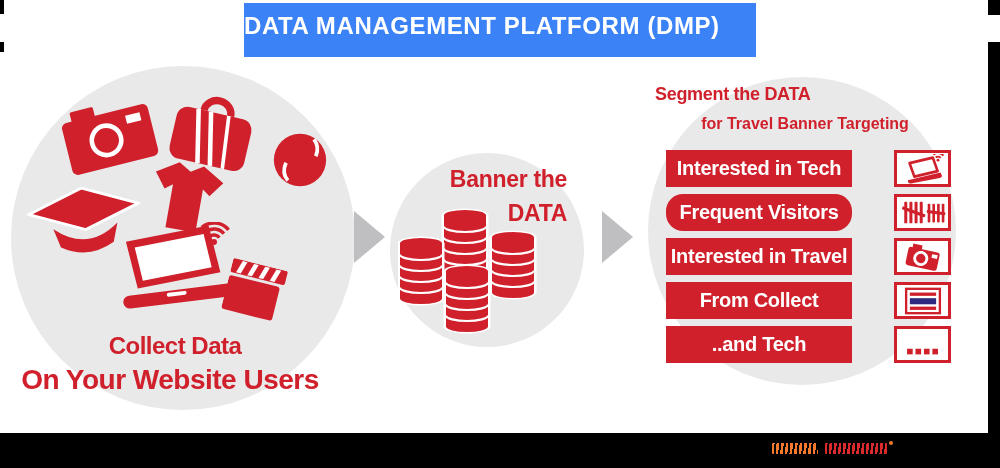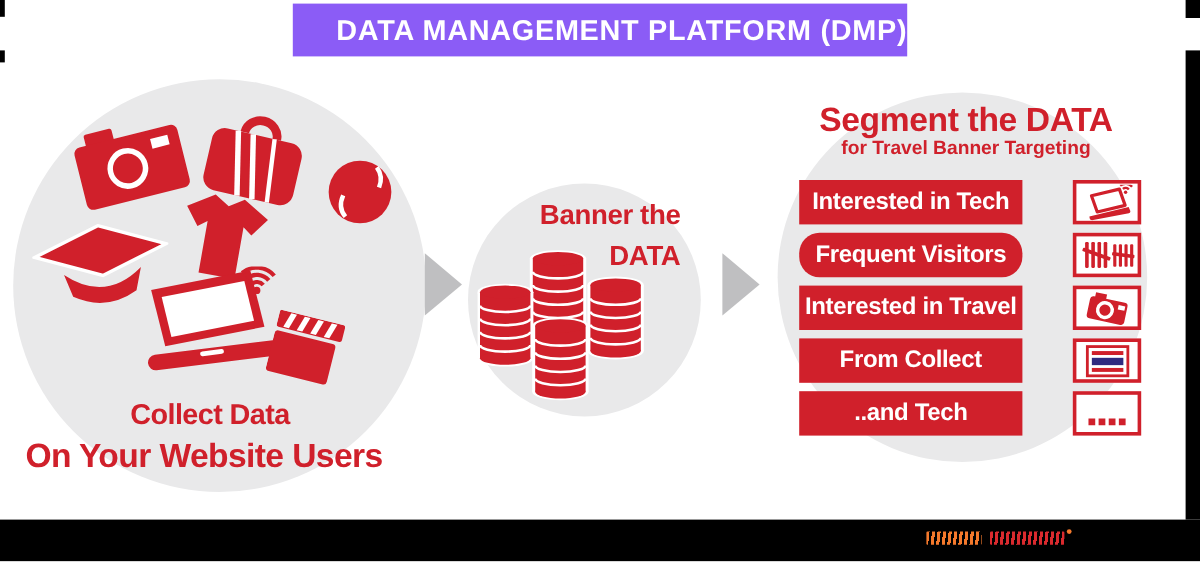--- a/index.html
+++ b/index.html
@@ -6,39 +6,39 @@
   .canvas{position:relative;width:1000px;height:468px;background:#ffffff;overflow:hidden;
           font-family:"Liberation Sans", sans-serif;font-weight:bold;}
   .abs{position:absolute;}
   
   .band-bottom{left:0;top:433px;width:1000px;height:35px;background:#000;}
   .edge-right-a{left:988px;top:0;width:12px;height:15px;background:#000;}
   .edge-right-b{left:988px;top:42px;width:12px;height:391px;background:#000;}
   .edge-left-a{left:0;top:0;width:4px;height:14px;background:#000;}
   .edge-left-b{left:0;top:42px;width:4px;height:10px;background:#000;}
   
-  .banner{left:244px;top:3px;width:512px;height:44px;background:#8b5cf6;color:#fff;
-          text-align:right;line-height:46px;font-size:24px;letter-spacing:0.6px;}
+  .banner{left:244px;top:3px;width:512px;height:54px;background:#3b82f6;color:#fff;
+          text-align:left;line-height:46px;font-size:24px;letter-spacing:0.6px;}
   
   .circle{border-radius:50%;background:#e9e9ea;}
   .c-left{left:11px;top:66px;width:344px;height:344px;}
   .c-mid{left:390px;top:153px;width:194px;height:194px;}
   .c-right{left:648px;top:77px;width:308px;height:308px;}
   
   .arrow{width:0;height:0;border-top:26px solid transparent;border-bottom:26px solid transparent;
          border-left:31px solid #bfbfc1;}
   .arrow1{left:354px;top:211px;}
   .arrow2{left:602px;top:211px;}
   
   .red{color:#d0202b;}
   .collect-l1{left:10px;top:332px;width:330px;text-align:center;font-size:24px;letter-spacing:-0.5px;}
   .collect-l2{left:5px;top:364px;width:330px;text-align:center;font-size:28px;letter-spacing:-0.5px;}
   .process-box{left:415px;top:166px;width:152px;text-align:right;font-size:23px;letter-spacing:-0.3px;}
   .process-l2{margin-top:7px;}
-  .seg-title{left:655px;top:84px;width:300px;text-align:center;font-size:28px;letter-spacing:-0.3px;}
+  .seg-title{left:655px;top:84px;width:300px;font-size:18px;letter-spacing:-0.3px;}
   .seg-sub{left:655px;top:115px;width:300px;text-align:center;font-size:16px;}
   
   .row-bar{left:666px;width:186px;height:37px;background:#d0202b;color:#fff;text-align:center;
            line-height:37px;font-size:20px;letter-spacing:-0.3px;}
   .icon-box{left:894px;width:57px;height:37px;background:#fff;border:3px solid #d0202b;
             box-sizing:border-box;display:flex;align-items:center;justify-content:center;}
   
   .wordmark{left:772px;top:443px;display:flex;gap:7px;align-items:flex-start;}
   .w1{width:46px;height:11px;border-radius:1px;
       background:repeating-linear-gradient(96deg,#f4792c 0 2.6px,rgba(0,0,0,0) 2.6px 4.6px);}

